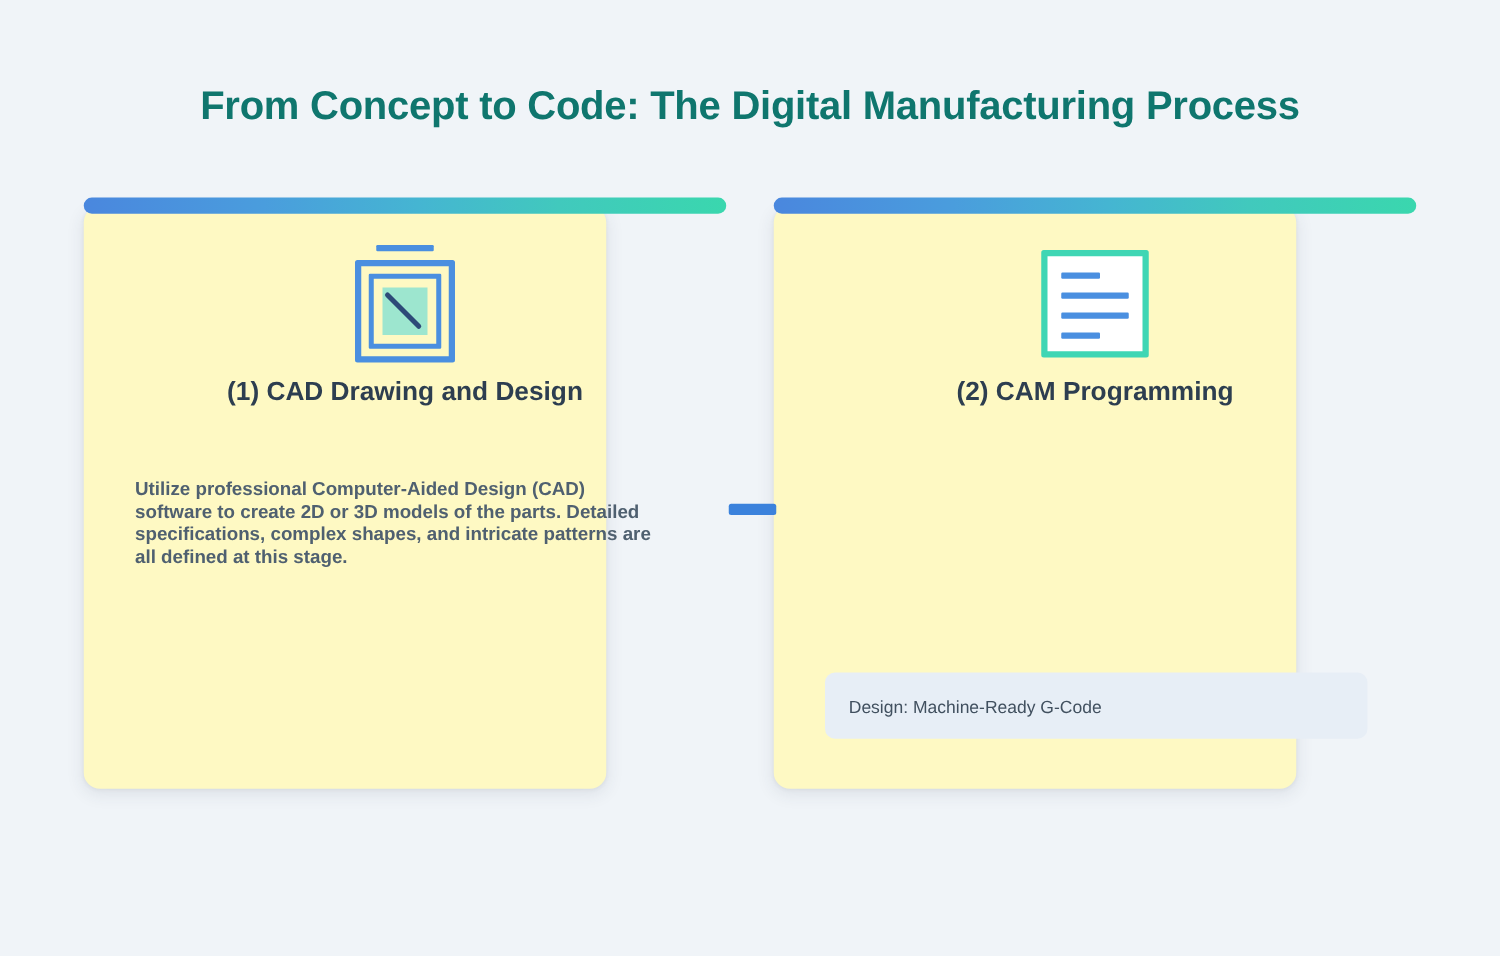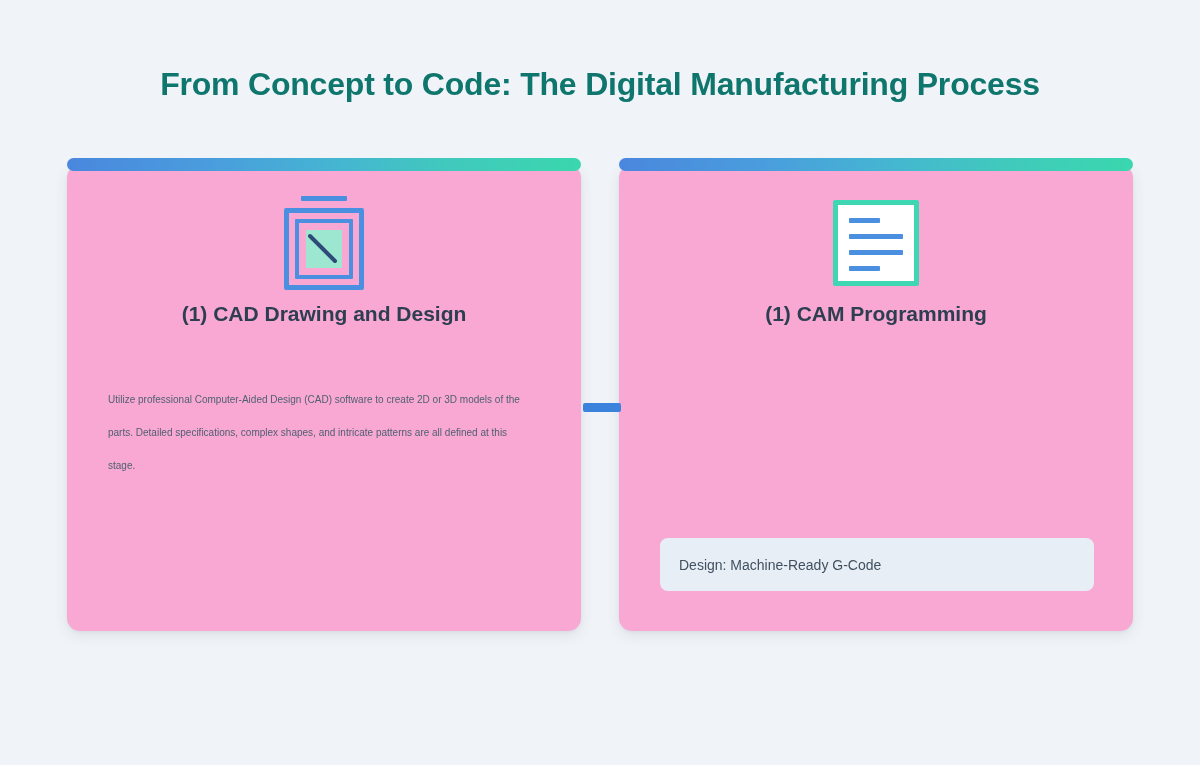--- a/index.html
+++ b/index.html
@@ -41,23 +41,23 @@
     position: absolute;
     top: 165px;
     left: 67px;
     width: 1066px;
     height: 466px;
   }
 
   .card {
     position: absolute;
     top: 0;
-    width: 514px;
+    width: 418px;
     height: 466px;
-    background: #f9a8d4;
+    background: #fef9c3;
     border-radius: 13px;
     box-shadow: 0 4px 14px rgba(45, 62, 80, 0.10),
                 0 1px 3px rgba(45, 62, 80, 0.06);
   }
 
   .card-1 { left: 0; }
   .card-2 { left: 552px; }
 
   
   .card-accent {
@@ -178,23 +178,24 @@
     color: #2d3e50;
     line-height: 30px;
   }
 
   
   .card-body {
     position: absolute;
     top: 218px;
     left: 41px;
     width: 420px;
-    font-size: 10px;
-    line-height: 33px;
+    font-size: 15px;
+    line-height: 18px;
     color: #4f6070;
+    font-weight: bold;
   }
 
   
   .card-output {
     position: absolute;
     left: 41px;
     bottom: 40px;
     width: 434px;
     height: 53px;
     background: #e7eef6;
@@ -258,21 +259,21 @@
           <div class="icon-cam">
             <div class="cam-lines">
               <div class="cam-line short"></div>
               <div class="cam-line long"></div>
               <div class="cam-line long"></div>
               <div class="cam-line short"></div>
             </div>
           </div>
         </div>
 
-        <div class="card-heading">(1) CAM Programming</div>
+        <div class="card-heading">(2) CAM Programming</div>
 
 
         <div class="card-output">
           <span>Design: Machine-Ready G-Code</span>
         </div>
 
       </div>
     </div>
 
   </div>

